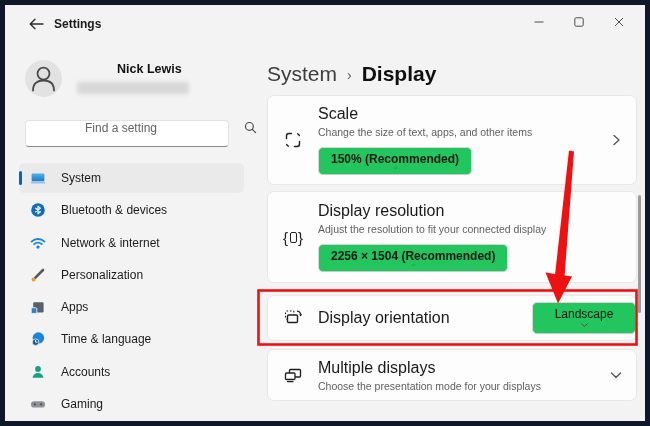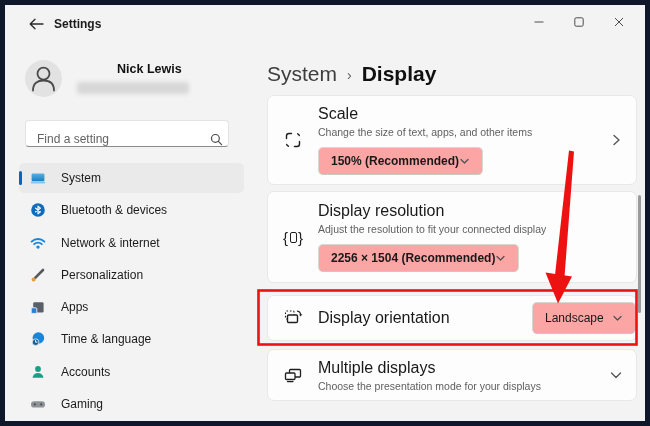--- a/index.html
+++ b/index.html
@@ -20,21 +20,21 @@
   .win-ctl { width:40px; height:34px; display:flex; align-items:center; justify-content:center; }
   
   .sidebar { position:absolute; left:0; top:40px; width:246px; bottom:0; }
   .avatar { position:absolute; left:20px; top:15px; width:37px; height:37px; border-radius:50%;
     background:#e2e2e2; display:flex; align-items:center; justify-content:center; }
   .profile-name { position:absolute; left:72px; top:17px; font-size:12.5px; font-weight:700; color:#121212;margin-left:40px; }
   .email-blur { position:absolute; left:72px; top:37px; width:112px; height:12px;
     background:#d7d7d7; border-radius:3px; filter:blur(2.2px); }
   .searchbox { position:absolute; left:20px; top:75px; width:204px; height:27px;
     background:#ffffff; border:1px solid #e3e3e3; border-bottom:1px solid #8b8b8b;
-    border-radius:4px; display:flex; align-items:flex-end; }
+    border-radius:4px; display:flex; align-items:flex-start;padding-left:48px; }
   .searchbox input { flex:1; border:none; outline:none; background:transparent;
     font-family:"Liberation Sans", sans-serif; font-size:12px; color:#1b1b1b; padding:0 4px 0 11px; }
   .searchbox input::placeholder { color:#636363; }
   .search-glyph { width:24px; display:flex; justify-content:center; }
   .nav { position:absolute; left:0; top:118px; right:0; }
   .nav-item { position:relative; display:flex; align-items:center; gap:15px;
     height:30px; margin:0 7px 2.3px 14px; padding:0 11px; border-radius:5px;
     font-size:12px; color:#1b1b1b; cursor:default; }
   .nav-item.selected { background:#eaeaea; }
   .nav-item.selected::before { content:""; position:absolute; left:0; top:8px; bottom:8px;
@@ -47,22 +47,22 @@
   .bc-sep { color:#616161; font-size:14px; margin:2px 10px 0 10px; }
   .bc-current { color:#101010; font-weight:700; }
   .card { background:#fdfdfd; border:1px solid #e8e8e8; border-radius:7px;
     display:flex; align-items:center; width:370px; }
   .card-icon { width:50px; display:flex; justify-content:center; flex:none; }
   .card-body { flex:1; min-width:0; }
   .card-title { font-size:16px; color:#191919; }
   .card-sub { font-size:10.5px; color:#5f5f5f; margin-top:3px; }
   .chev-cell { width:40px; display:flex; justify-content:center; flex:none; }
   .dropdown { display:inline-flex; align-items:center; justify-content:space-between;
-    background:#fca5a5; border:1px solid #d7d7d7; border-bottom-color:#c8c8c8;
-    border-radius:5px; padding:4px 12px; font-size:12px; color:#191919; cursor:default; }
+    background:#22c55e; border:1px solid #d7d7d7; border-bottom-color:#c8c8c8;
+    border-radius:5px; padding:4px 12px; font-size:12px; color:#191919; cursor:default;flex-direction:column; }
   .dd-lg { height:28px; min-width:150px; font-weight:700; margin-top:9px; }
   .dd-res { height:28px; min-width:181px; font-weight:700; margin-top:9px; }
   .dd-land { height:32px; width:104px; font-weight:400; }
   .card-scale { height:90px; margin-top:0px; }
   .card-res { height:92px; margin-top:6px; }
   .card-orient { height:46px; margin-top:12px; }
   .card-multi { height:52px; margin-top:8px; }
   .pad-v { padding:12px 0; }
   .res-icon-wrap { display:flex; align-items:center; font-size:15px; color:#1f1f1f; }
   .res-rect { width:7px; height:11px; border:1.5px solid #1f1f1f; border-radius:2px; margin:0 1.5px; }

